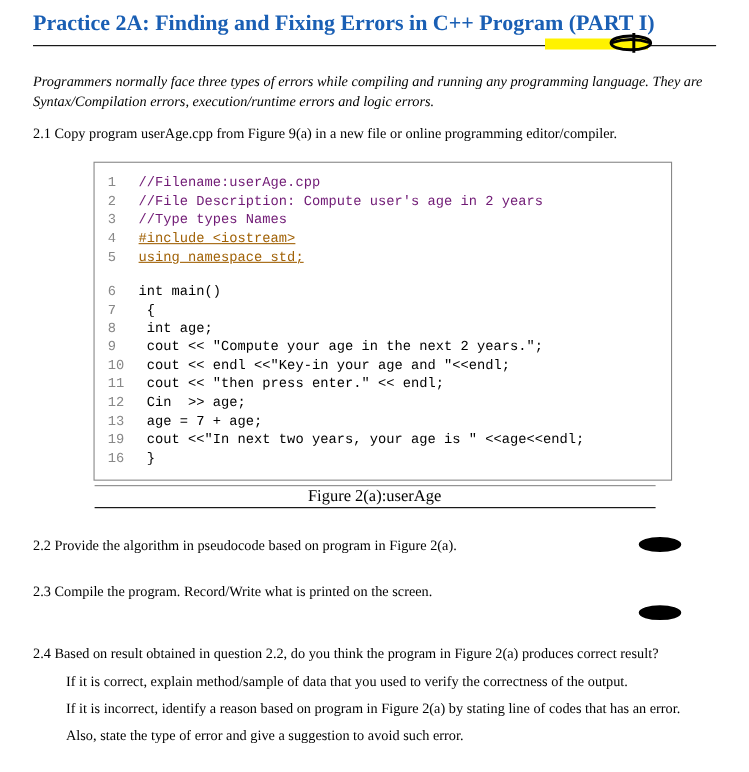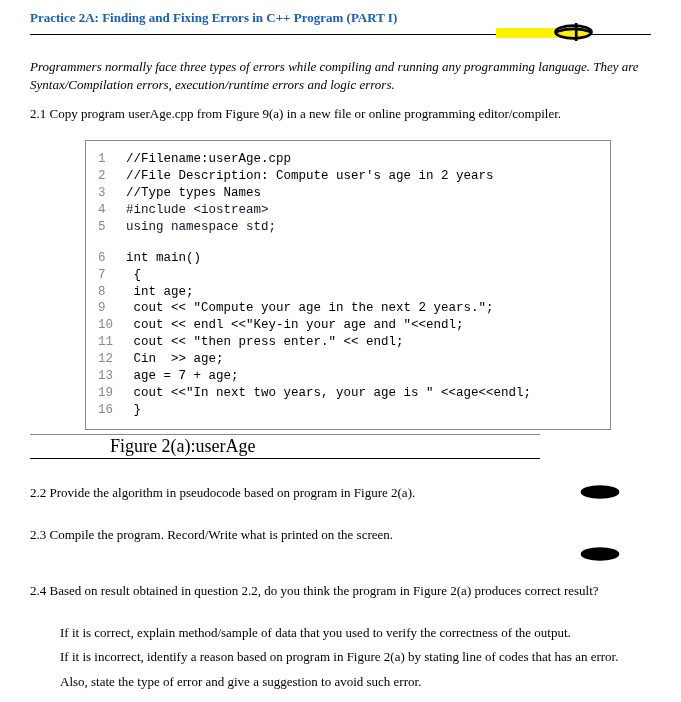--- a/index.html
+++ b/index.html
@@ -11,21 +11,21 @@
     color: #000;
     background: #fff;
     width: 681px;
   }
   .page {
     padding: 10px 30px 20px 30px;
   }
   .title {
     color: #1a5fb4;
     font-weight: bold;
-    font-size: 13px;
+    font-size: 20px;
     margin-bottom: 8px;
   }
   .hr-line {
     border: none;
     border-top: 1px solid #000;
     margin: 4px 0 0 0;
   }
   .highlight-bar {
     height: 10px;
     background: linear-gradient(to right, transparent 0%, transparent 75%, #fff200 75%, #fff200 90%, transparent 90%);
@@ -68,42 +68,42 @@
     display: flex;
   }
   .ln {
     width: 28px;
     color: #888;
     flex-shrink: 0;
   }
   .code-text {
     white-space: pre;
   }
-  .comment { color: #000000; }
-  .keyword { color: #0f172a; }
+  .comment { color: #701a75; }
+  .keyword { color: #a16207; text-decoration: underline; }
   .caption {
-    text-align: left;
-    font-size: 18px;
+    text-align: center;
+    font-size: 15px;
     margin: 2px 0 24px 0;
   }
   .caption span {
     border-bottom: 1px solid #000;
     border-top: 1px solid #888;
     padding: 1px 80px;
     display: inline-block;
     width: 510px;
   }
   .q-block {
     margin: 26px 0;
     position: relative;
   }
   .sub-lines {
     margin-left: 30px;
     line-height: 1.9;
-    margin-top: 22px;
+    margin-top: 6px;
   }
 </style>
 </head>
 <body>
 
 <div class="page">
 
   <div class="title">Practice 2A: Finding and Fixing Errors in C++ Program (PART I)</div>
 
   <hr class="hr-line">

